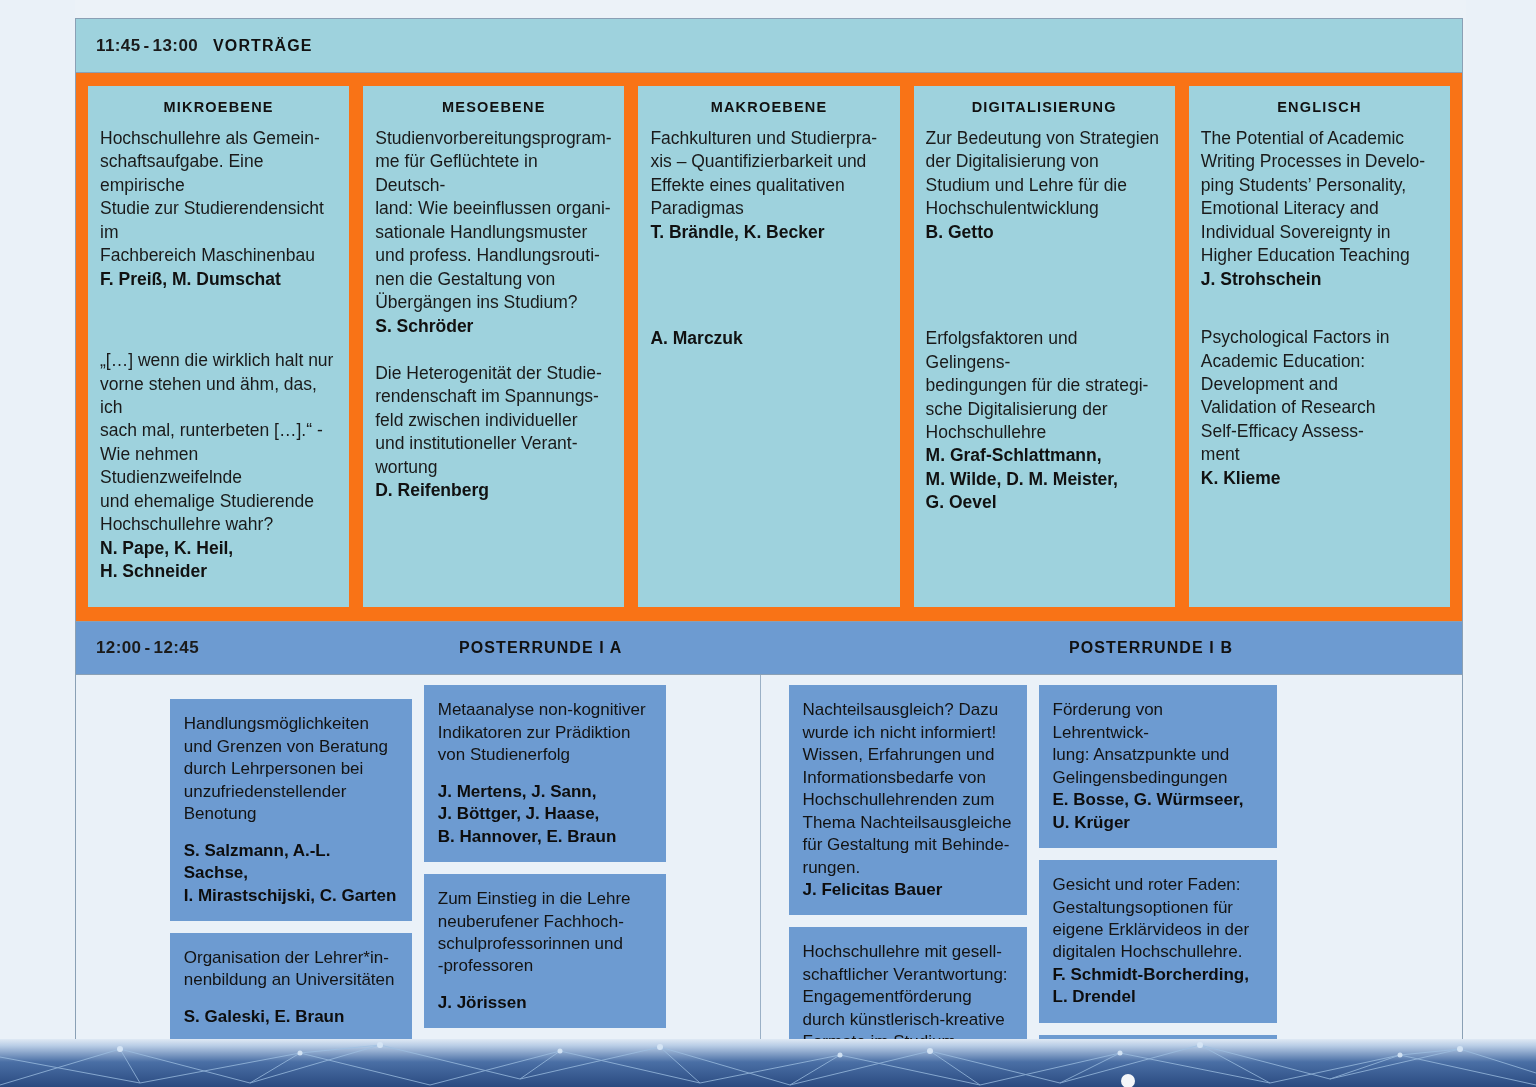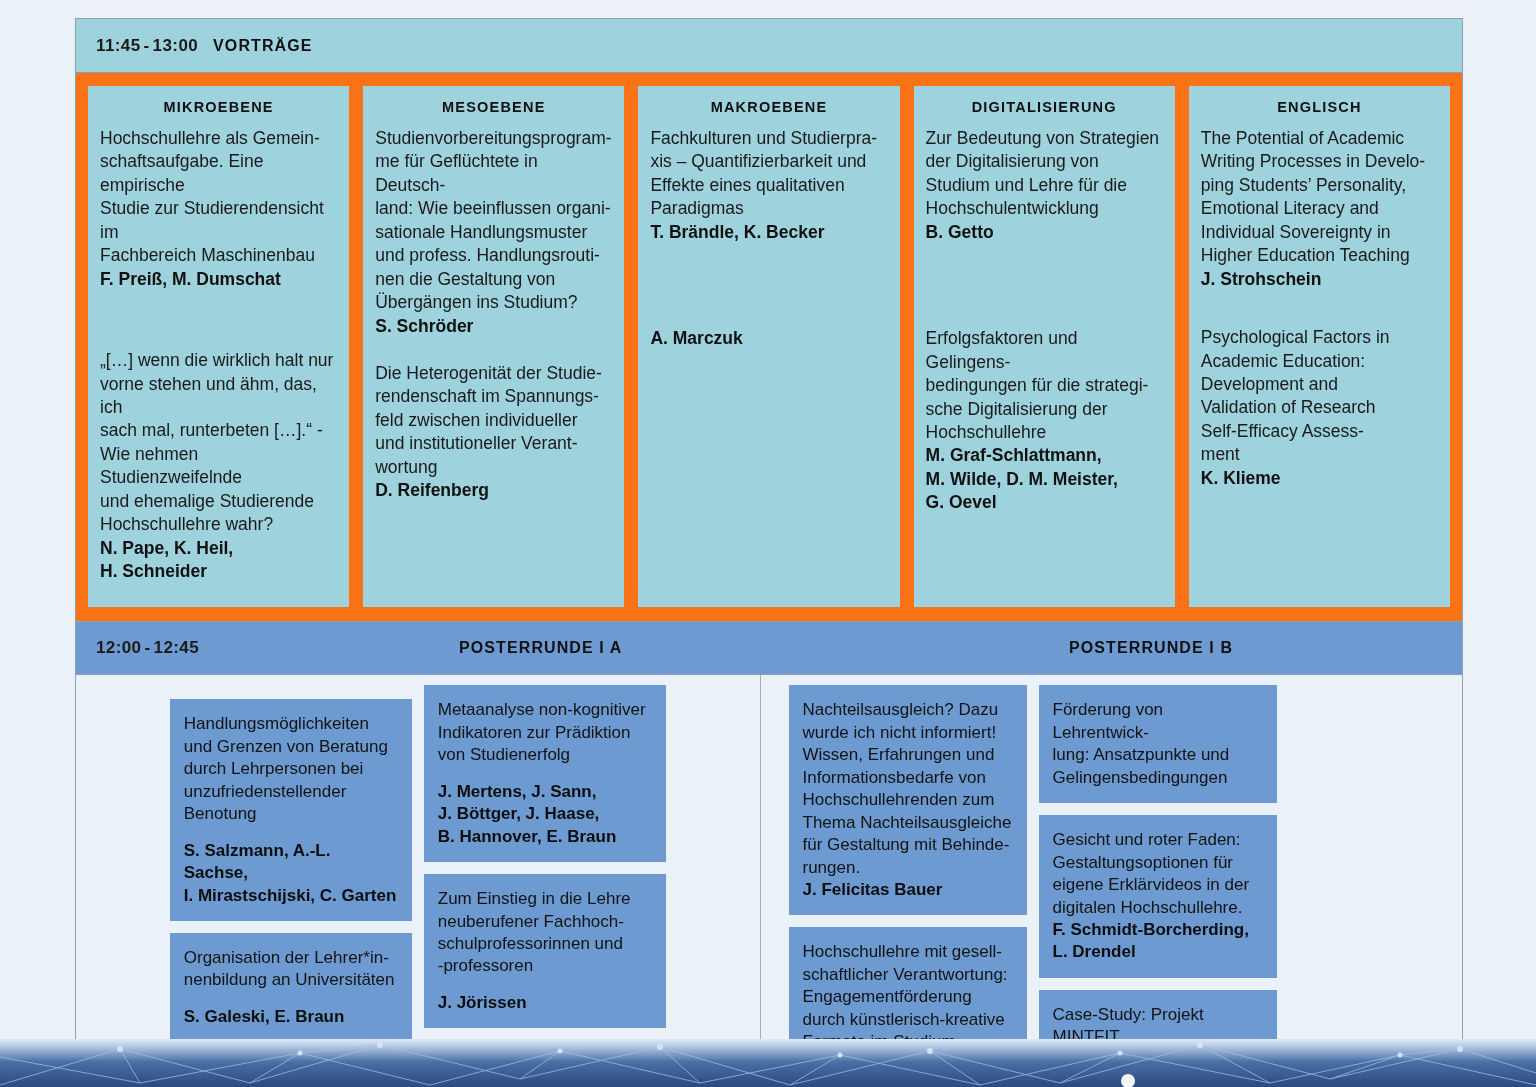--- a/index.html
+++ b/index.html
@@ -358,20 +358,22 @@
 Formate im Studium
 Generale</div>
 
           </div>
         </div>
         <div class="poster-col narrow">
           <div class="poster-card">
             <div class="poster-title">Förderung von Lehrentwick-
 lung: Ansatzpunkte und
 Gelingensbedingungen</div>
+            <div class="poster-authors">E. Bosse, G. Würmseer,
+U. Krüger</div>
           </div>
           <div class="poster-card">
             <div class="poster-title">Gesicht und roter Faden:
 Gestaltungsoptionen für
 eigene Erklärvideos in der
 digitalen Hochschullehre.</div>
             <div class="poster-authors">F. Schmidt-Borcherding,
 L. Drendel</div>
           </div>
           <div class="poster-card">

